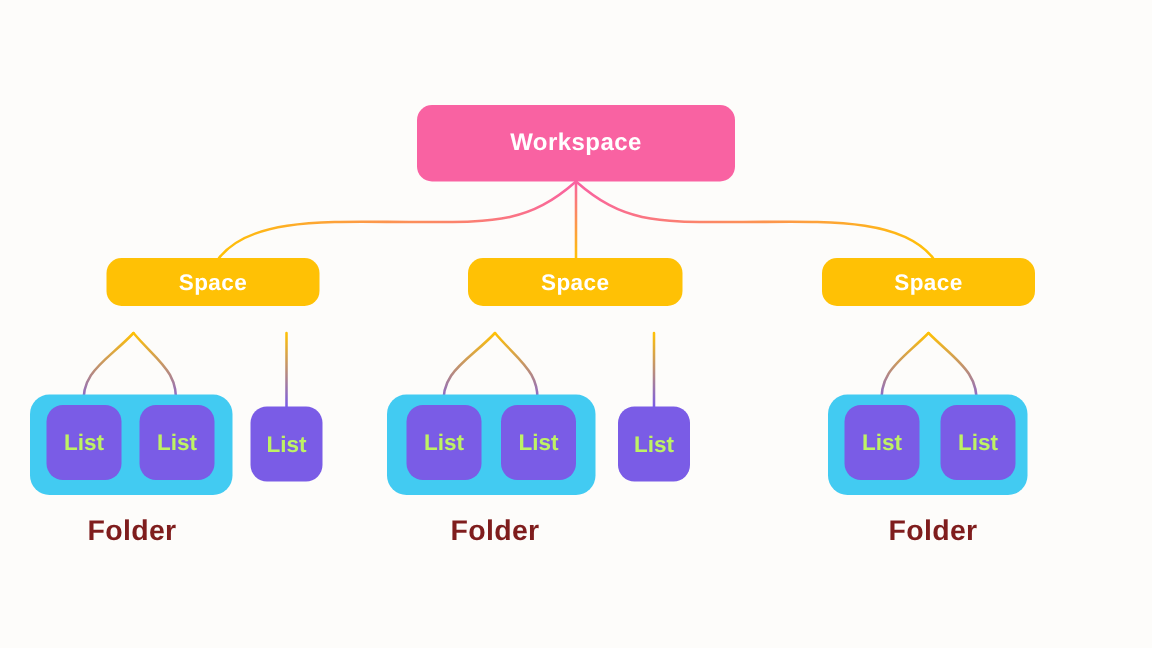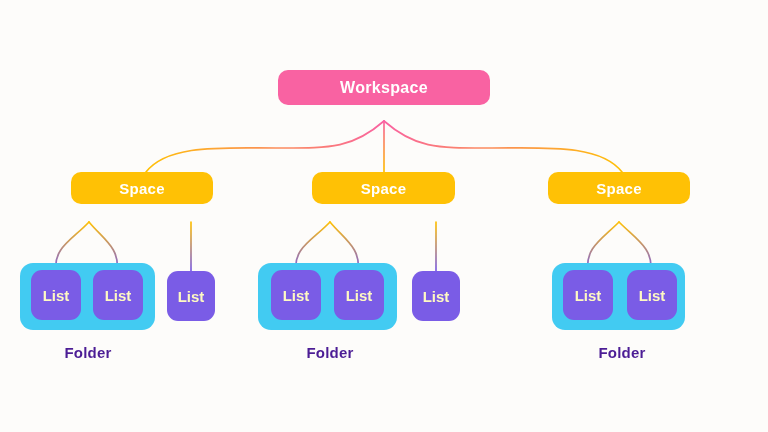--- a/index.html
+++ b/index.html
@@ -18,21 +18,21 @@
     pointer-events:none;
   }
   .node{
     position:absolute;
     display:flex;align-items:center;justify-content:center;
     font-weight:700;color:#ffffff;
     box-sizing:border-box;
     letter-spacing:.3px;
   }
   .workspace{
-    left:278px;top:70px;width:212px;height:35px;
+    left:278px;top:70px;width:212px;height:51px;
     background:#F962A2;border-radius:10px;
     font-size:16px;
   }
   .space{
     top:172px;width:142px;height:32px;
     background:#FFC105;border-radius:10px;
     font-size:15px;
   }
   .space.s1{left:71px;}
   .space.s2{left:312px;width:143px;}
@@ -42,33 +42,33 @@
     background:#42CBF2;border-radius:13px;
   }
   .folder.f1{left:20px;width:135px;}
   .folder.f2{left:258px;width:139px;}
   .folder.f3{left:552px;width:133px;}
   .list{
     position:absolute;
     width:50px;height:50px;
     background:#7A5CE6;border-radius:11px;
     display:flex;align-items:center;justify-content:center;
-    font-weight:700;color:#fef9c3;font-size:15px;
+    font-weight:700;color:#bef264;font-size:15px;
   }
   .folder .list{top:7px;}
   .f1 .la{left:11px;} .f1 .lb{left:73px;}
   .f2 .la{left:13px;} .f2 .lb{left:76px;}
   .f3 .la{left:11px;} .f3 .lb{left:75px;}
   .list.standalone{top:271px;width:48px;}
   .list.sl1{left:167px;}
   .list.sl2{left:412px;}
   .folder-label{
     position:absolute;top:344px;width:120px;
     text-align:center;
-    font-weight:700;font-size:15px;color:#4c1d95;
+    font-weight:700;font-size:19px;color:#7f1d1d;
     letter-spacing:.2px;
   }
   .folder-label.fl1{left:28px;}
   .folder-label.fl2{left:270px;}
   .folder-label.fl3{left:562px;}
 </style>
 </head>
 <body>
 
 <div class="stage">

